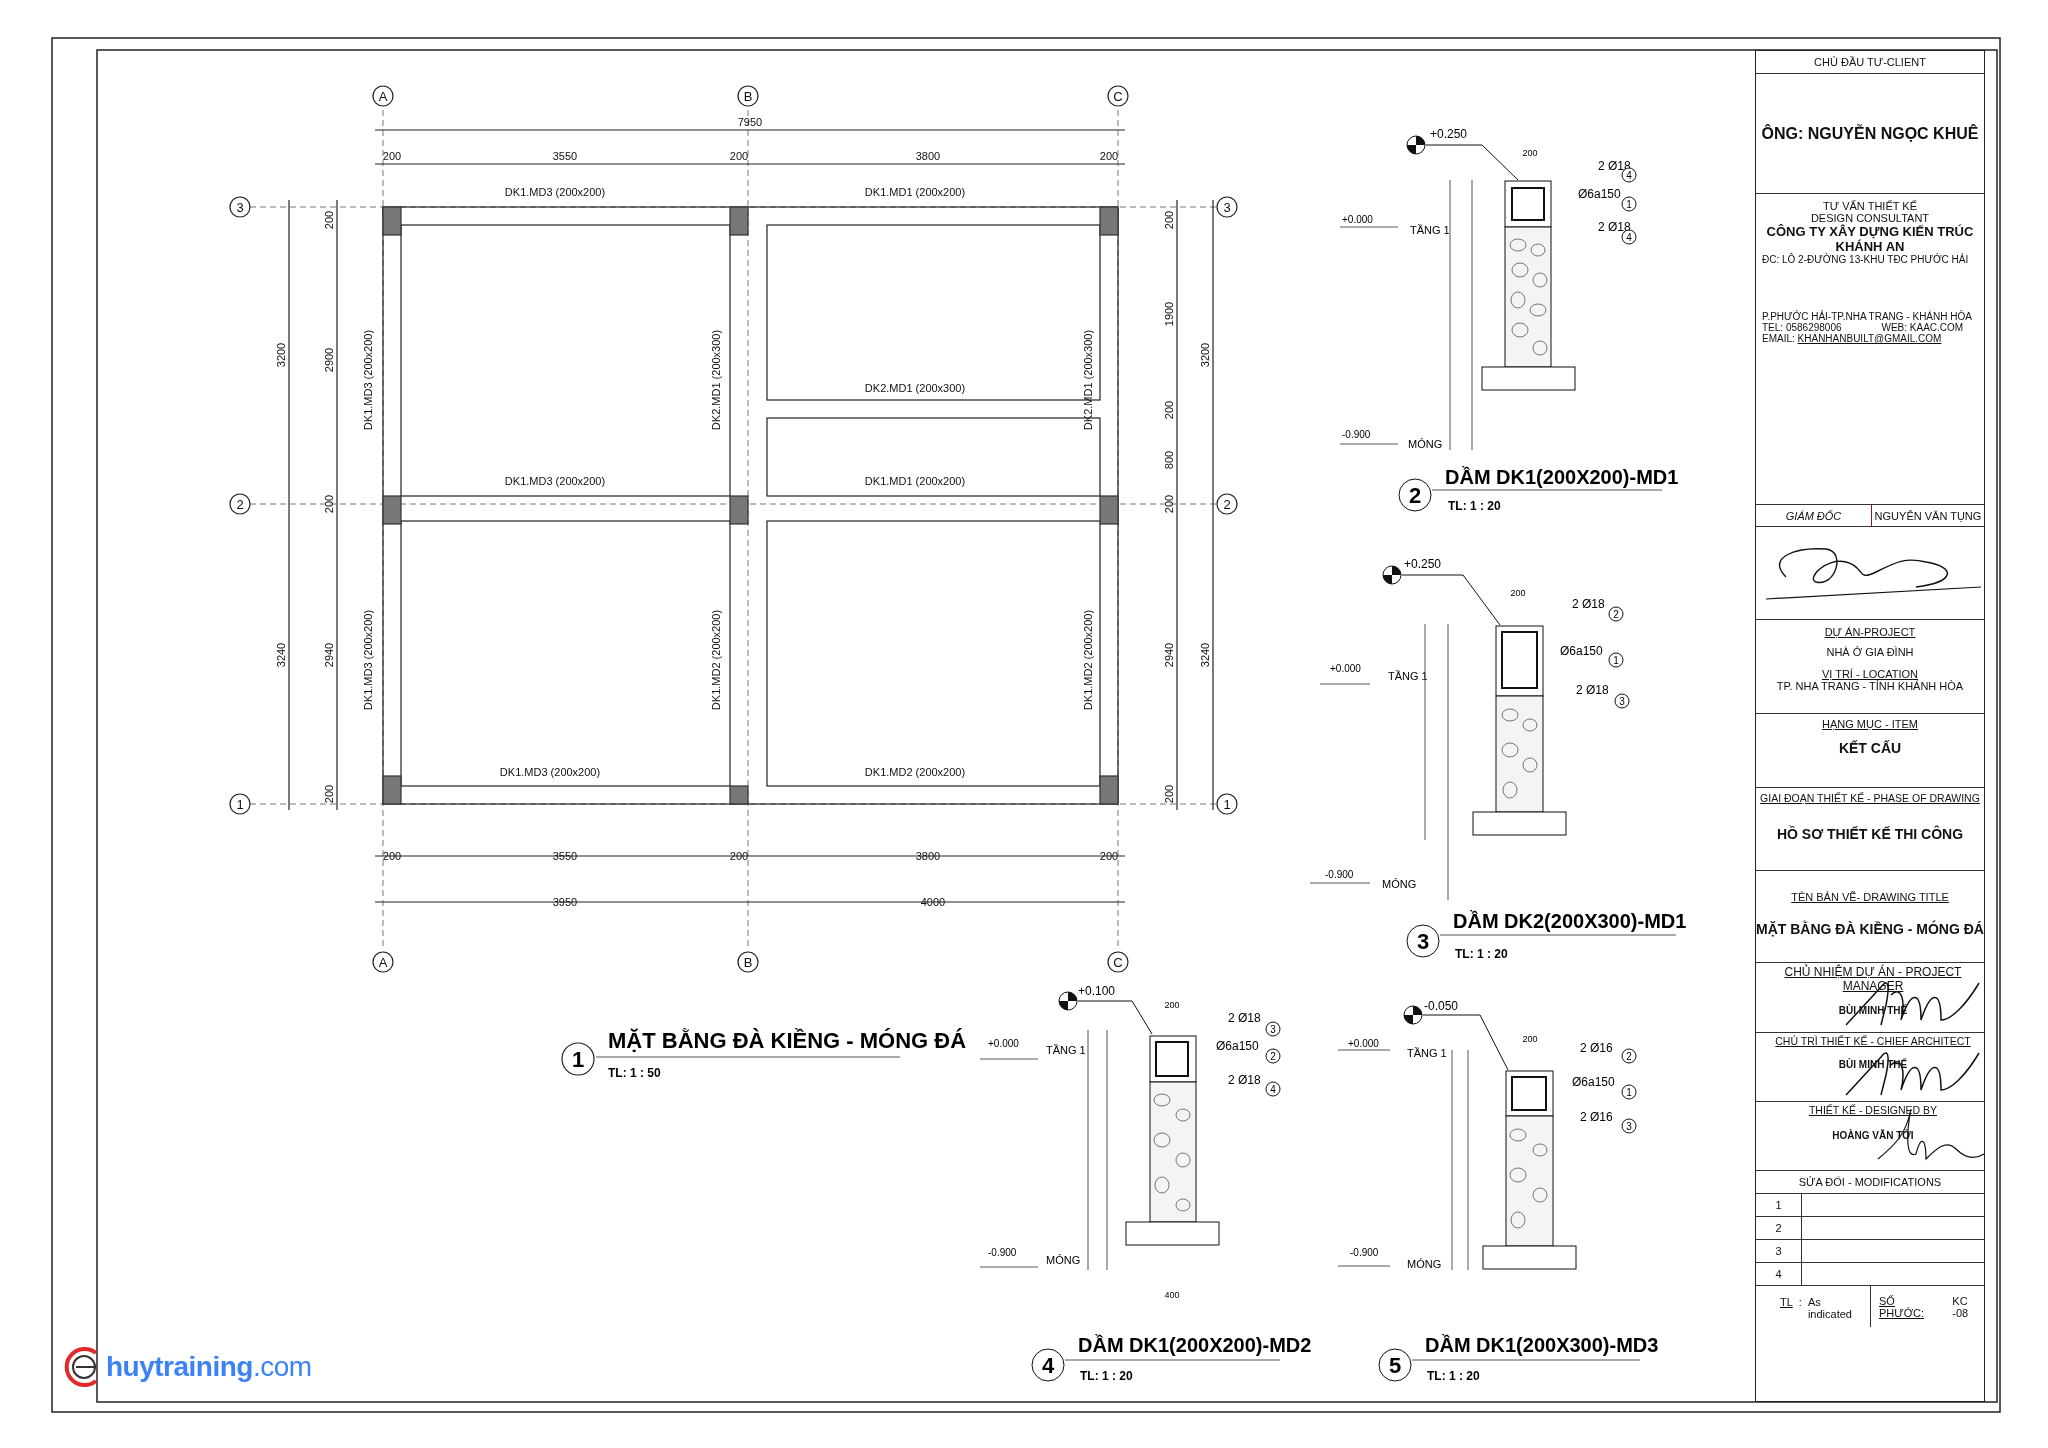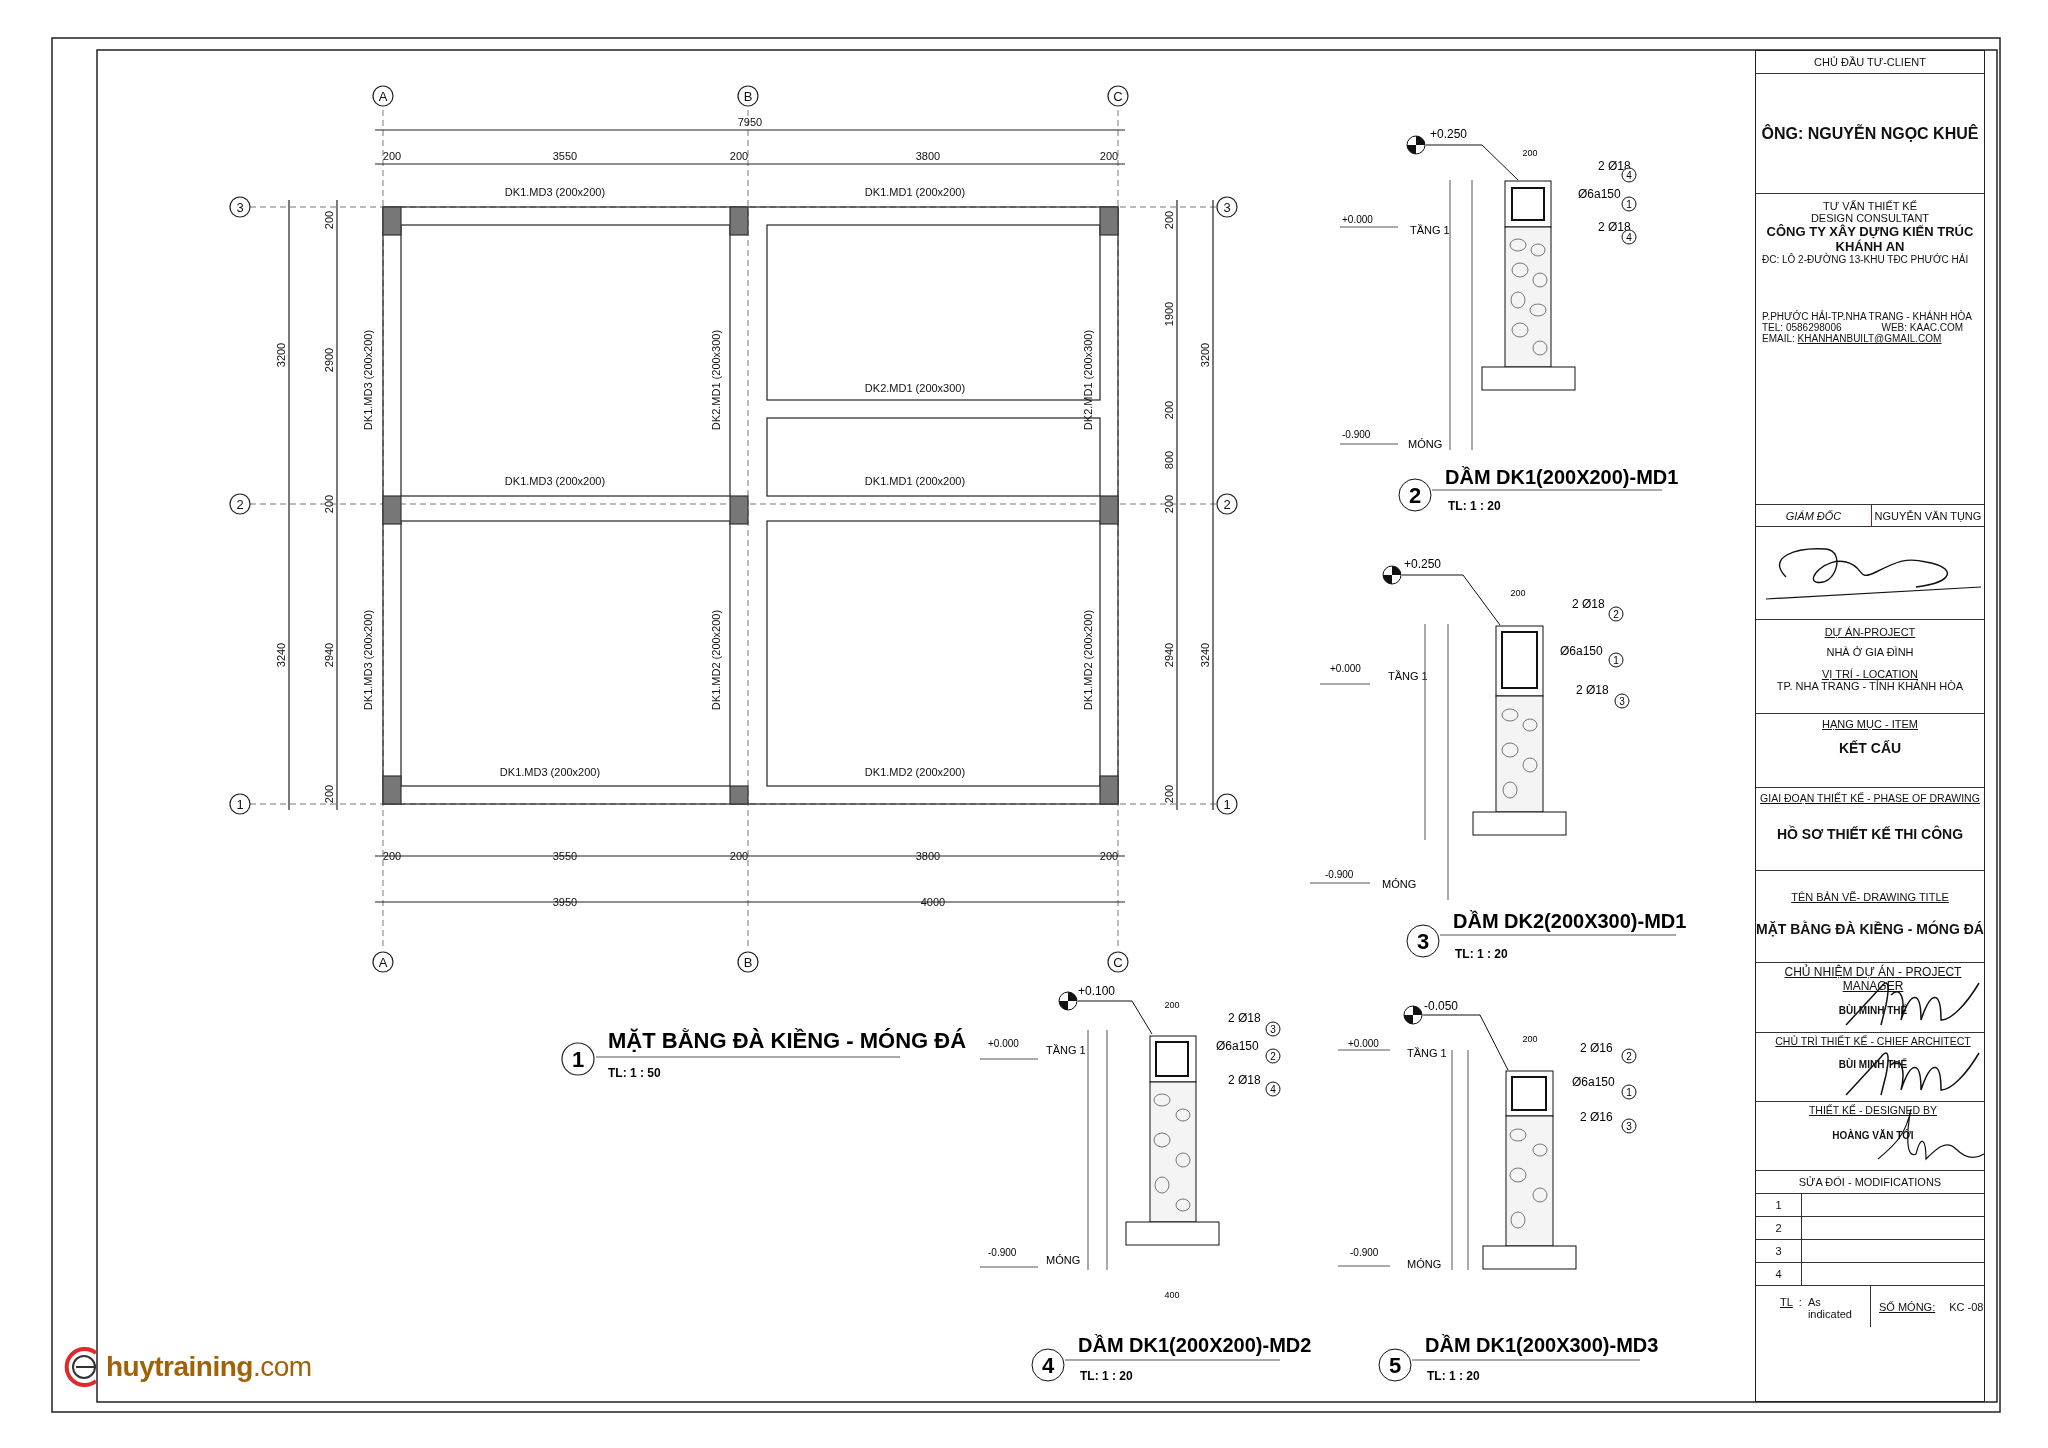--- a/index.html
+++ b/index.html
@@ -7,21 +7,21 @@
   svg text{font-family:"Liberation Sans",sans-serif;}
   .tb{position:absolute;left:1755px;top:50px;width:230px;height:1352px;border:1.5px solid #222;box-sizing:border-box;font-family:"Liberation Sans",sans-serif;}
   .tb .row{border-bottom:1px solid #333;text-align:center;font-size:11px;box-sizing:border-box;position:relative;}
   .u{text-decoration:underline;}
   .b{font-weight:bold;}
   .lft{text-align:left;padding-left:6px;}
   .sig{position:absolute;}
   .mods .m{display:flex;border-top:1px solid #333;height:22px;}
   .mods .m span:first-child{width:45px;border-right:1px solid #333;display:flex;align-items:center;justify-content:center;font-size:11px;}
   .logo-huy{position:absolute;left:62px;top:1345px;display:flex;align-items:center;}
-  .logo-huy .txt{font-size:28px;font-weight:bold;letter-spacing:-0.5px;color:#a16207;text-align:right;}
+  .logo-huy .txt{font-size:28px;font-weight:bold;letter-spacing:-0.5px;color:#3b82f6;text-align:right;}
   .logo-huy .dom{font-weight:normal;}
 </style>
 </head>
 <body>
 
 <svg width="2048" height="1448" style="position:absolute;left:0;top:0;">
   <rect x="52" y="38" width="1948" height="1374" fill="none" stroke="#222" stroke-width="1.5"></rect>
   <rect x="97" y="50" width="1900" height="1352" fill="none" stroke="#222" stroke-width="1.5"></rect>
 
   <g stroke="#222" fill="none" stroke-width="1.2">
@@ -405,21 +405,21 @@
         <span></span>
       </div>
   </div>
   <div style="display:flex;border-top:1px solid #333;height:41px;font-size:11px;">
     <div style="width:115px;border-right:1px solid #333;display:flex;padding:10px 0 0 24px;box-sizing:border-box;gap:6px;">
       <span class="u">TL</span>
         <span>:</span>
       <span style="width:50px;">As indicated</span>
     </div>
     <div style="flex:1;display:flex;align-items:center;padding-left:8px;gap:14px;">
-      <span class="u">SỐ MÓNG:</span>
+      <span class="u">SỐ PHƯỚC:</span>
       <span>KC -08</span>
     </div>
   </div>
 </div>
 
 <div class="logo-huy">
   <svg width="44" height="44">
     <path d="M34,8 A18,18 0 1 0 34,36" fill="none" stroke="#e02a2a" stroke-width="4"></path>
     <circle cx="22" cy="22" r="11" fill="none" stroke="#333" stroke-width="2"></circle>
     <line x1="14" y1="22" x2="34" y2="22" stroke="#333" stroke-width="2"></line>

